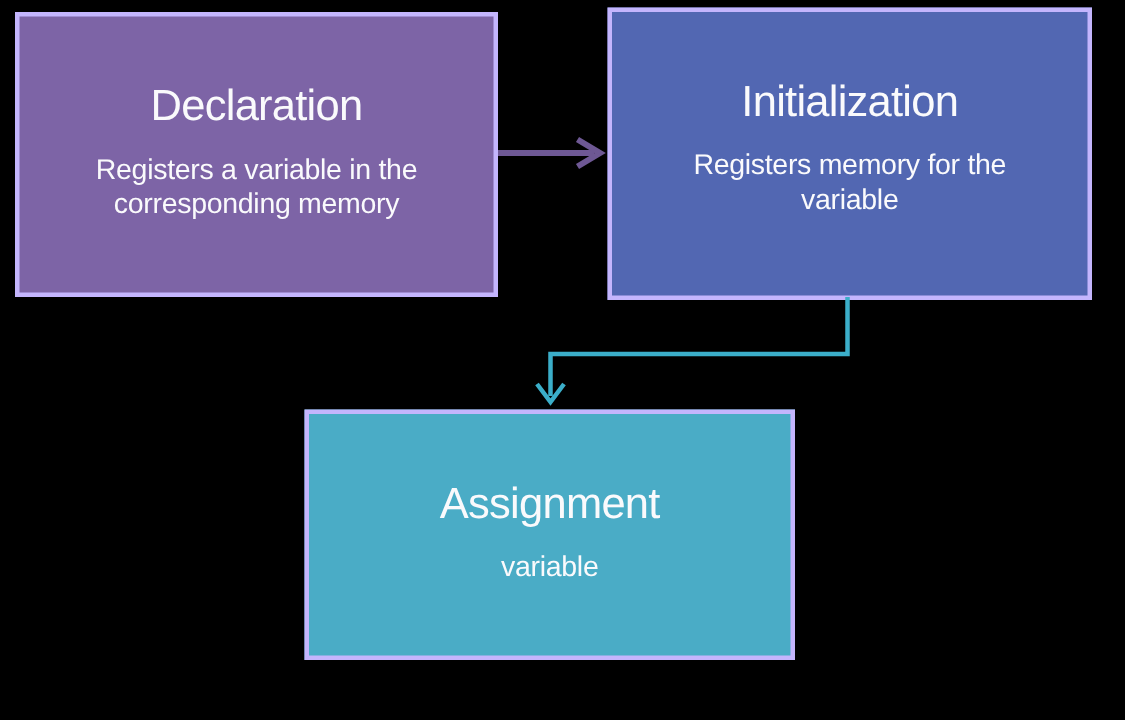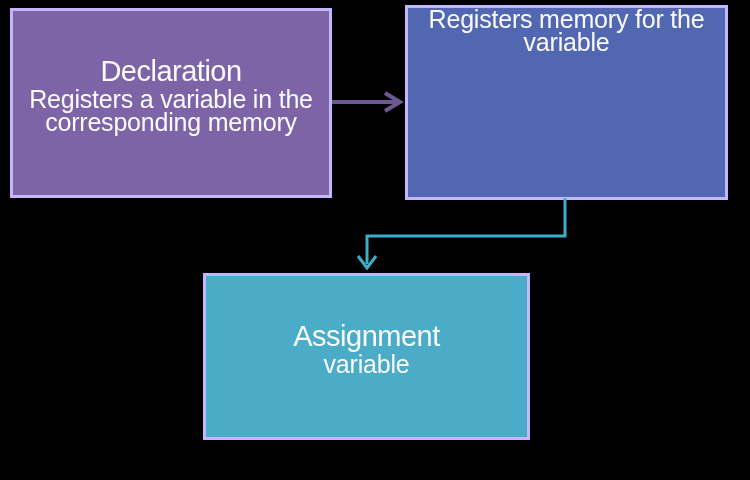--- a/index.html
+++ b/index.html
@@ -28,22 +28,22 @@
   .node-title {
     display: block;
     margin-top: 43px;
     font-size: 29px;
     line-height: 34px;
     letter-spacing: -0.5px;
     font-weight: normal;
   }
   .node-desc {
     display: block;
-    margin-top: 0;
-    font-size: 25px;
+    margin-top: 14px;
+    font-size: 19px;
     line-height: 23px;
     letter-spacing: -0.2px;
   }
   .desc-line {
     display: block;
     white-space: nowrap;
   }
   .connector-layer {
     position: absolute;
     left: 0;
@@ -60,20 +60,21 @@
 
   <div class="node node-declaration" style="background: rgb(125, 100, 166);">
     <span class="node-title">Declaration</span>
     <span class="node-desc">
       <span class="desc-line">Registers a variable in the</span>
       <span class="desc-line">corresponding memory</span>
     </span>
   </div>
 
   <div class="node node-initialization" style="background: rgb(82, 103, 178);">
+    <span class="node-title">Initialization</span>
     <span class="node-desc">
       <span class="desc-line">Registers memory for the</span>
       <span class="desc-line">variable</span>
     </span>
   </div>
 
   <div class="node node-assignment" style="background: rgb(74, 172, 198);">
     <span class="node-title">Assignment</span>
     <span class="node-desc">
       <span class="desc-line">variable</span>

